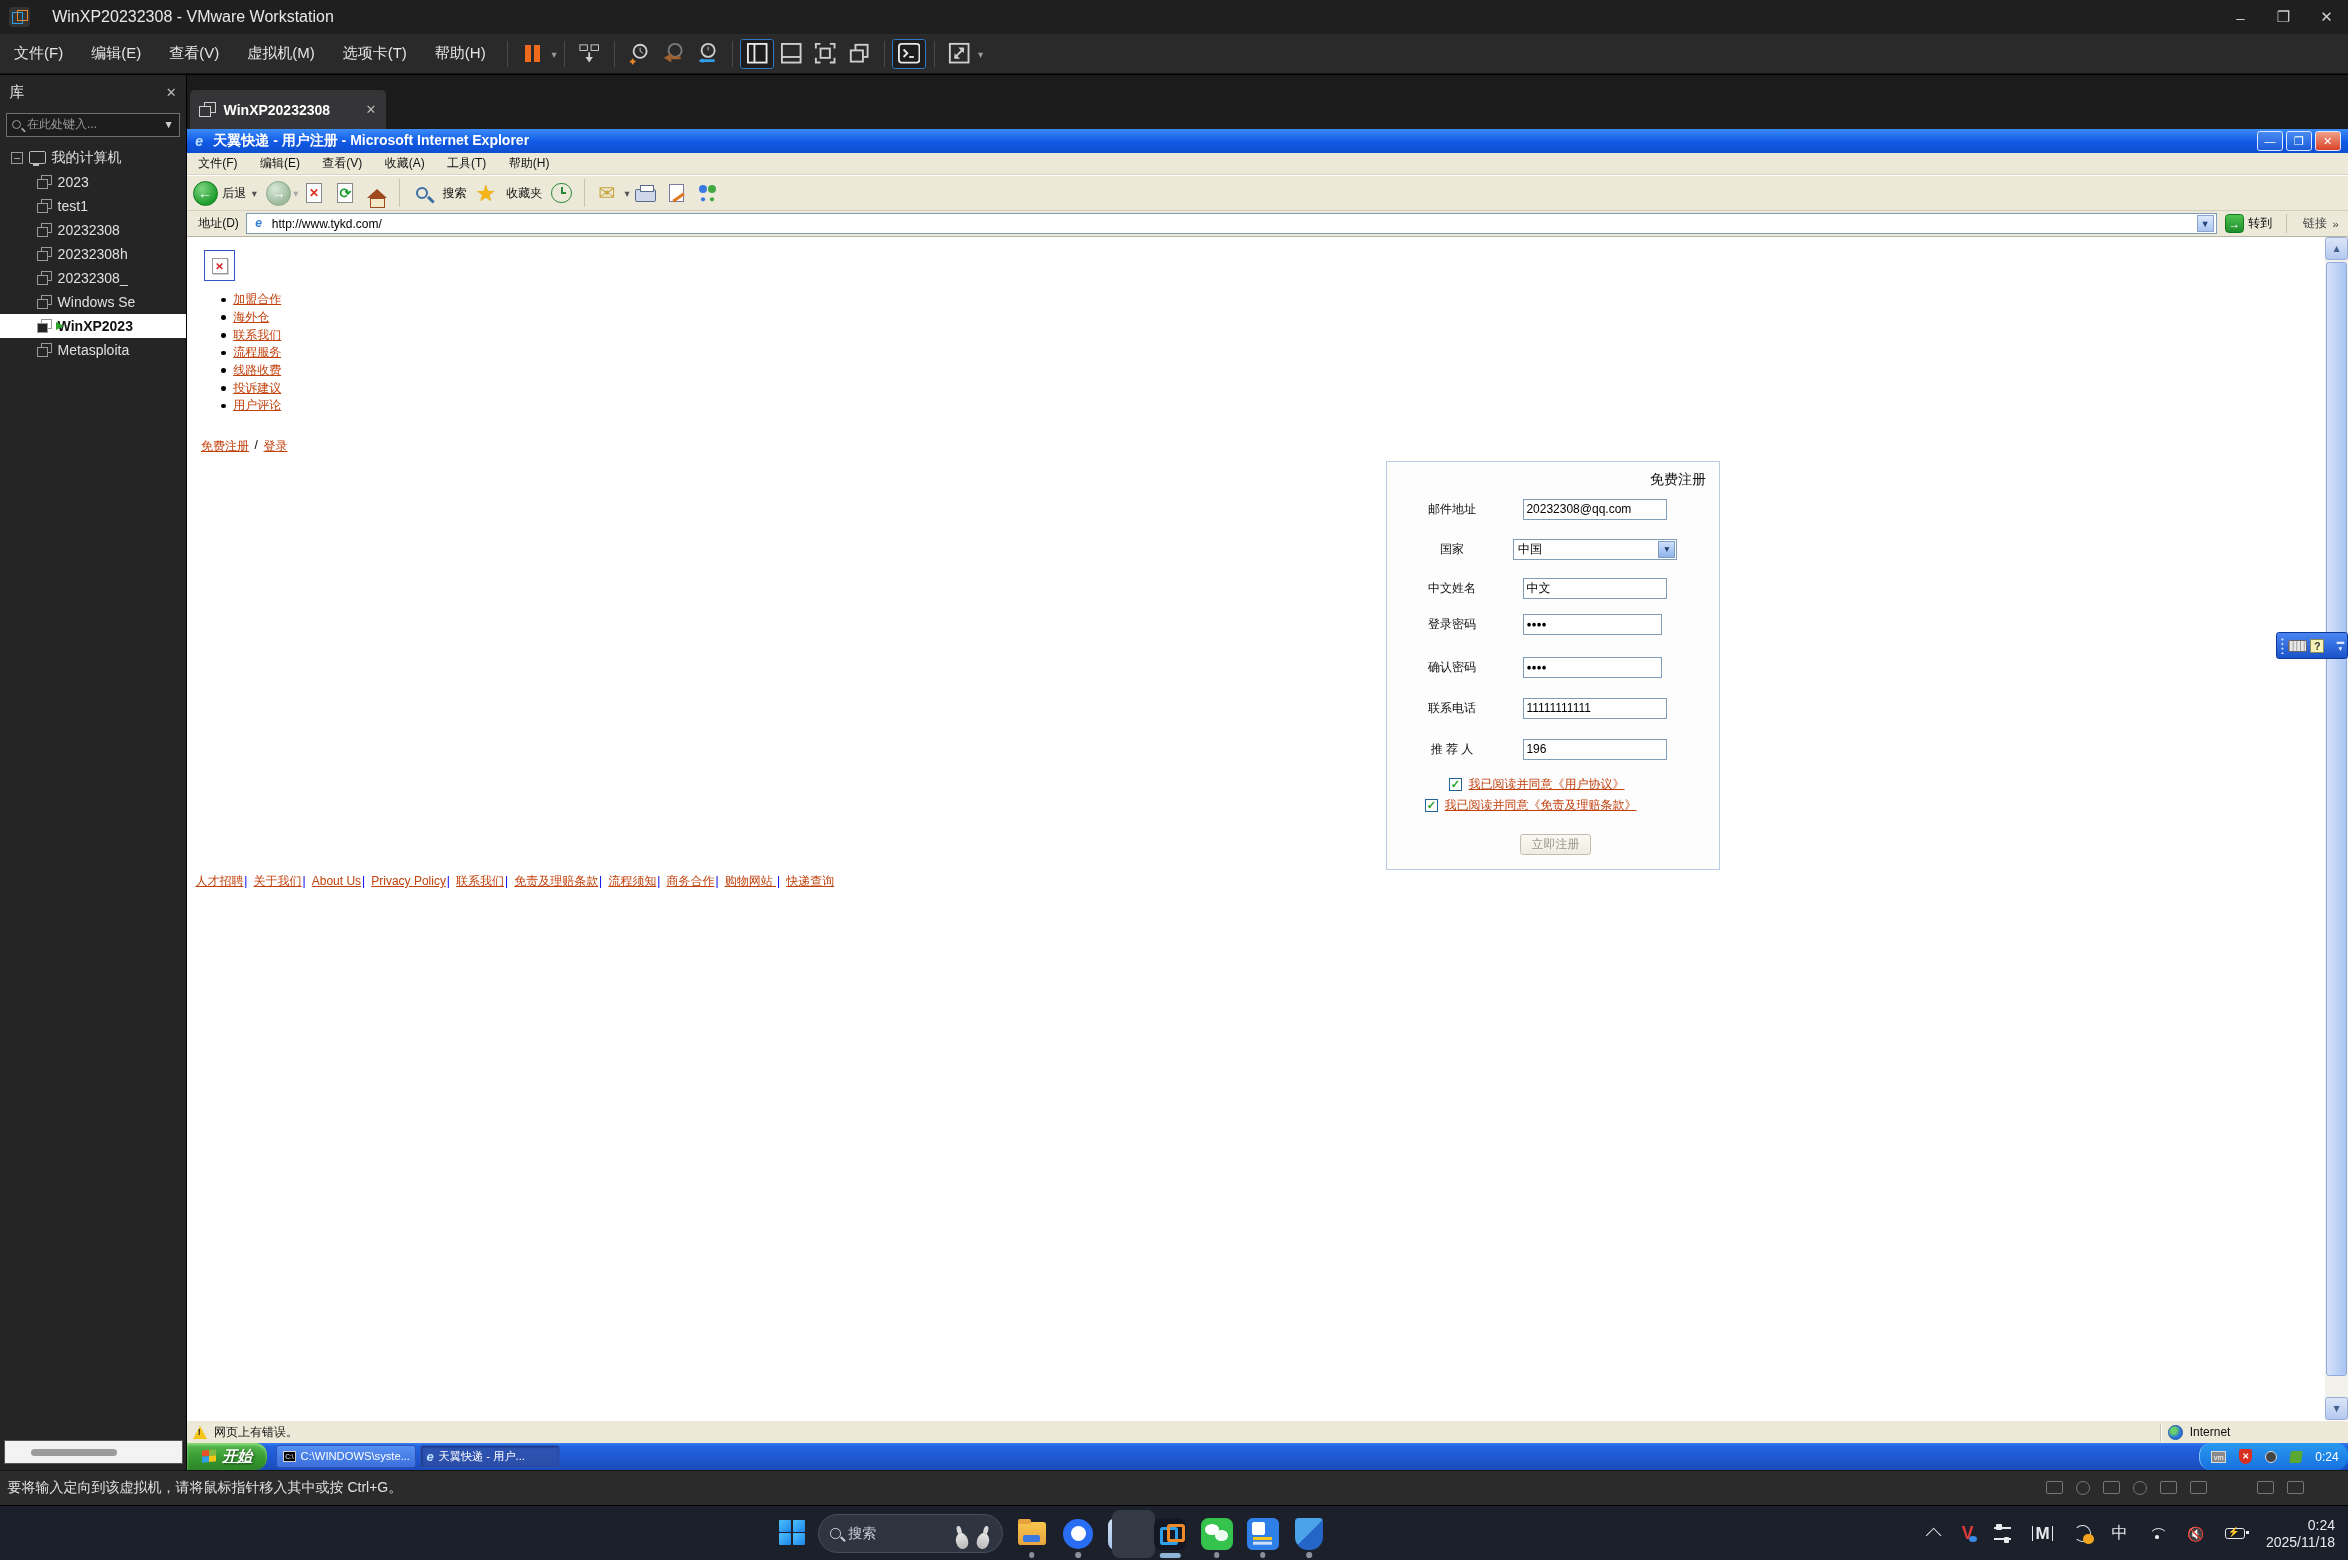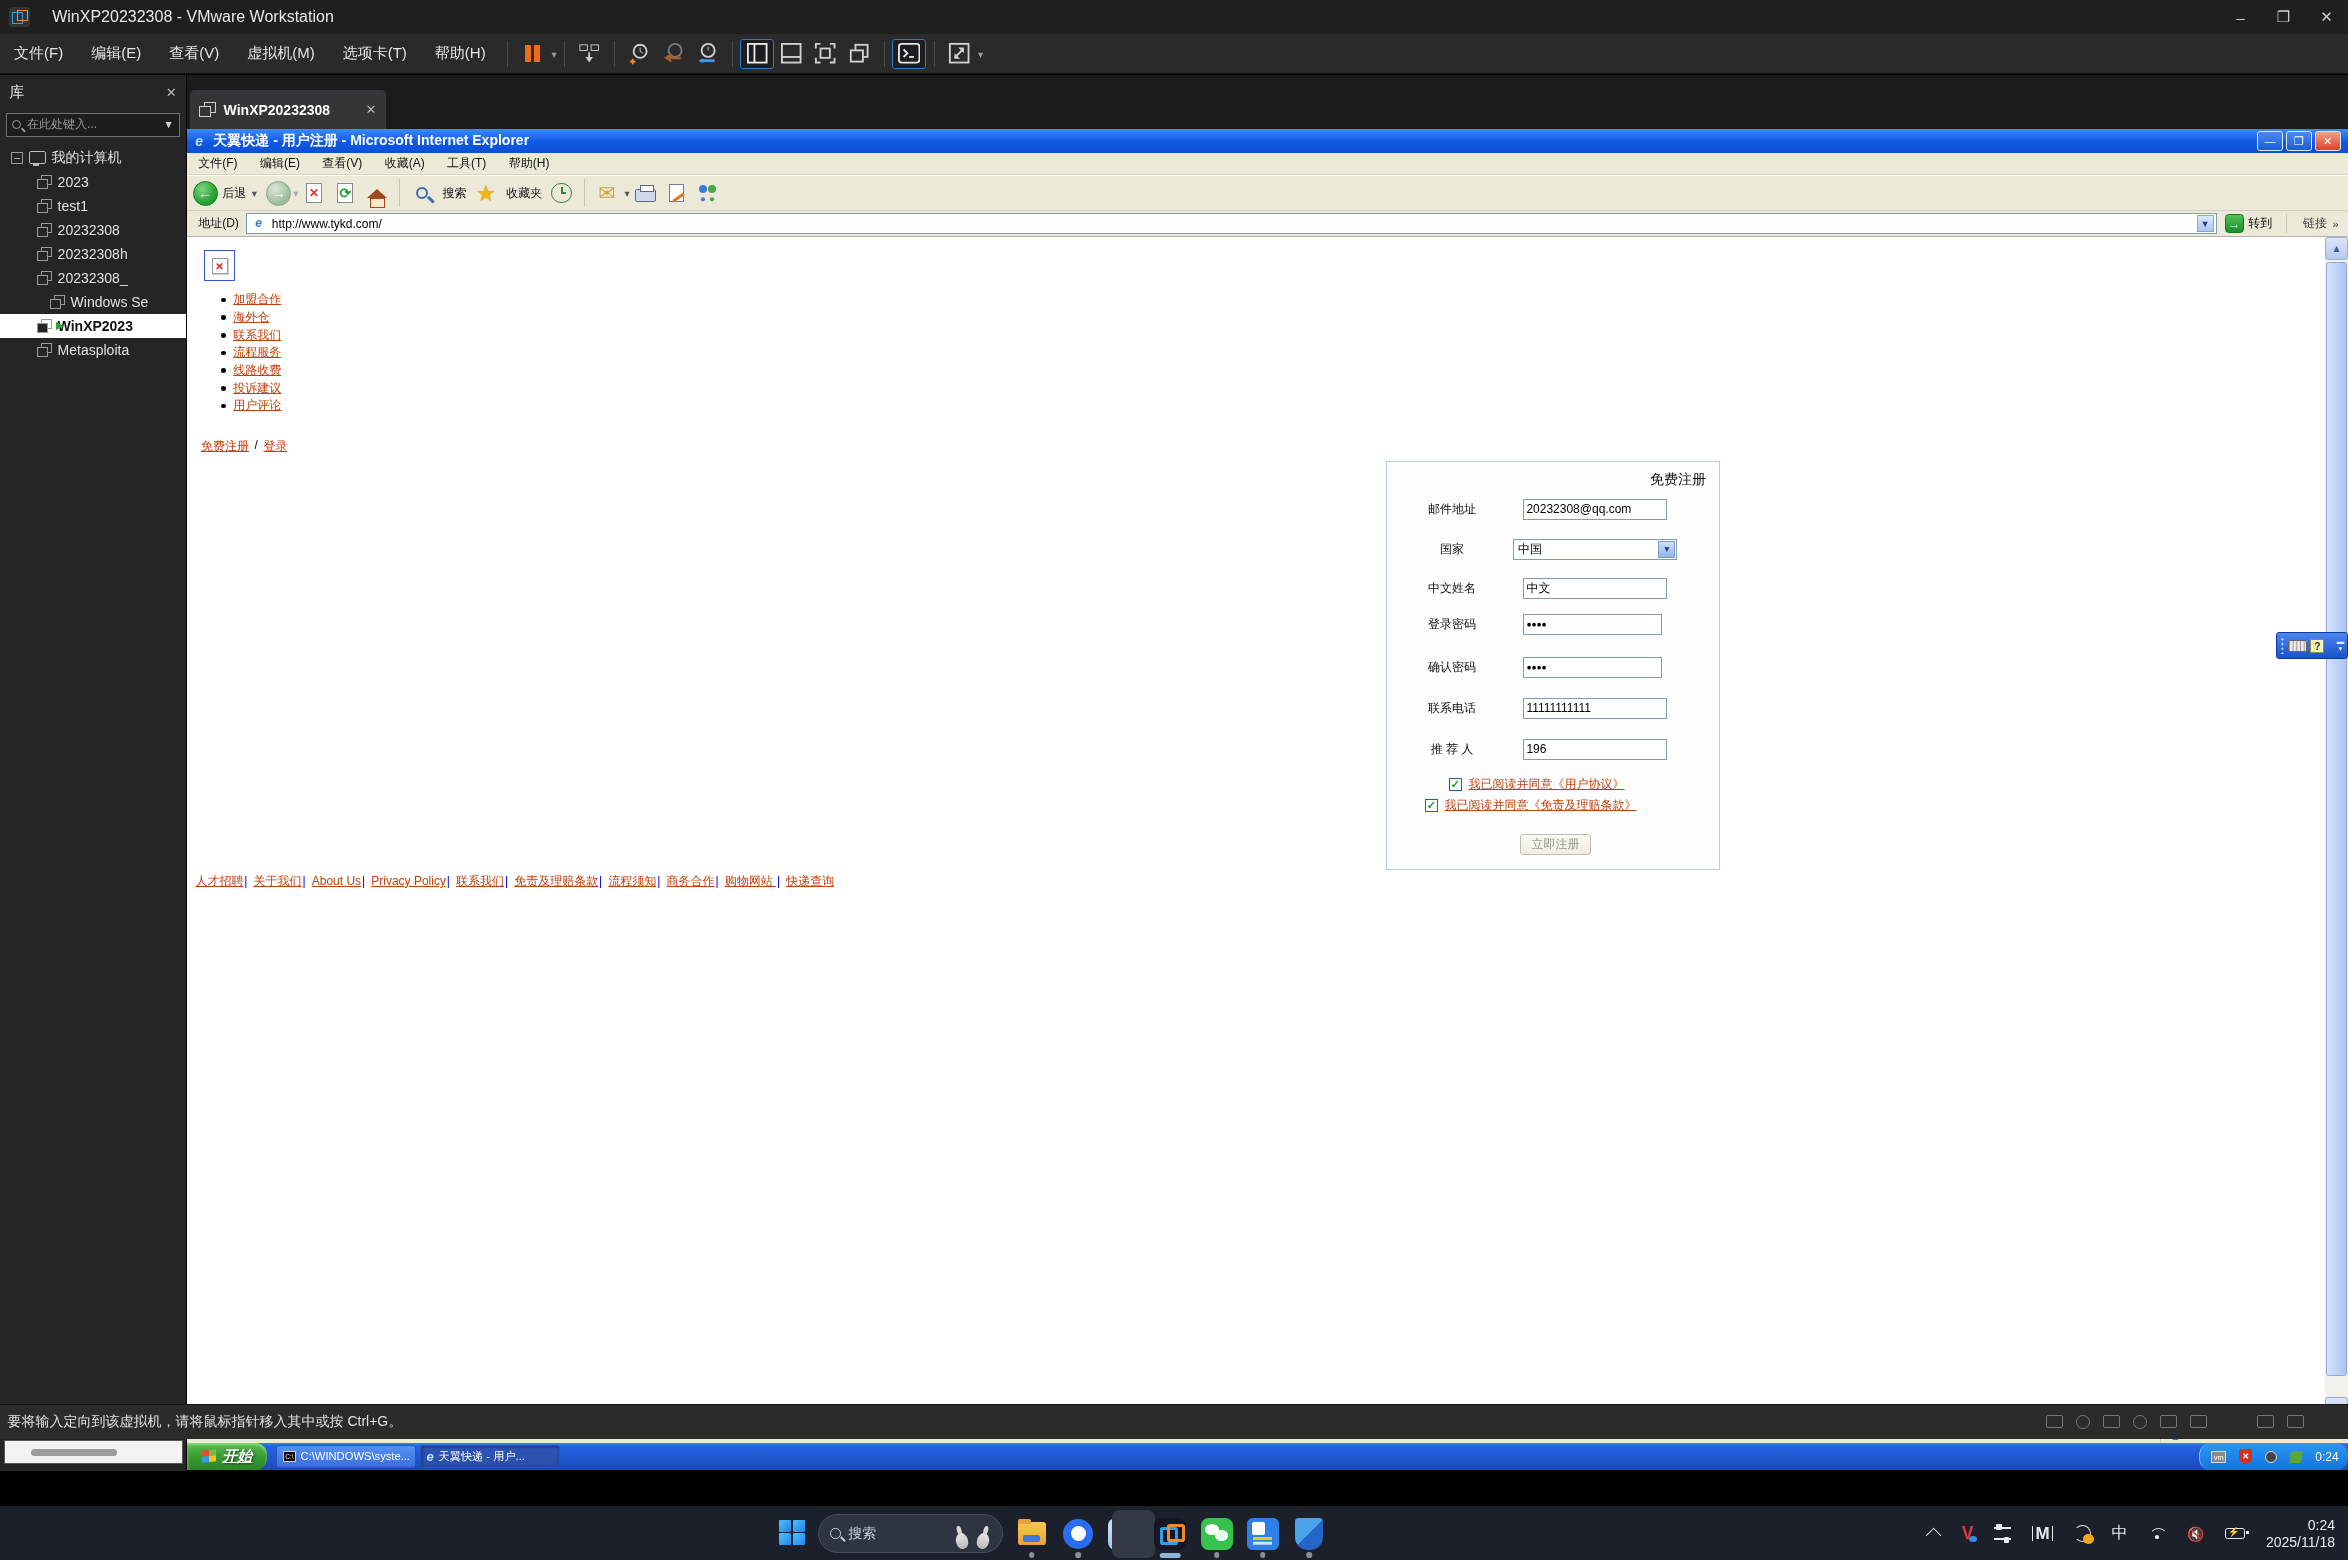--- a/index.html
+++ b/index.html
@@ -165,21 +165,21 @@
   .taskbtn.pressed { background:linear-gradient(180deg,#2e55b5,#2a4da8); box-shadow:inset 0.9px 0.9px 2.8px #16307a; }
   .cmd-ico { width:13px; height:11.2px; background:#000; border:0.9px solid #cfcfcf; color:#fff; font-size:6.5px; line-height:10.3px; text-align:center; flex:none; }
   .e-ico { color:#bfe3ff; font-weight:bold; font-style:italic; font-size:13px; flex:none; }
   .xp-tray { margin-left:auto; display:flex; align-items:center; gap:13px; padding:0 9.3px 0 11.2px; background:linear-gradient(180deg,#2a9aef,#1670e0); border-left:1.9px solid #7ec2f8; color:#fff; font-size:12px;border-radius:12px; }
   .vm-chip { width:15px; height:12px; background:#8a8a8a; border:0.9px solid #dcdcdc; color:#fff; font-size:7.5px; line-height:11.2px; text-align:center; }
   .shield { width:13px; height:15px; background:#d83020; border-radius:1.9px 1.9px 6.5px 6.5px; color:#fff; font-size:8.4px; font-weight:bold; text-align:center; line-height:14px; }
   .spk { width:12px; height:12px; border-radius:50%; background:#444; border:0.9px solid #ddd; }
   .grn { width:12px; height:12px; background:#5aa832; border-radius:1.9px; transform:skewX(-8deg); }
 
   
-  .vm-status { position:absolute; left:0; top:1404px; width:2348px; height:35px; background:#2b2b2b; border-top:0.9px solid #151515; display:flex; align-items:center; color:#e0e0e0; font-size:14px; padding:0 7.5px; }
+  .vm-status { position:absolute; left:0; top:1470px; width:2348px; height:35px; background:#2b2b2b; border-top:0.9px solid #151515; display:flex; align-items:center; color:#e0e0e0; font-size:14px; padding:0 7.5px; }
   .dev-icons { margin-left:auto; display:flex; gap:13px; margin-right:37px; }
   .dev { width:17px; height:13px; border:0.9px solid #8a8a8a; border-radius:1.9px; opacity:.8; }
   .dev.round { border-radius:50%; width:14px; height:14px; }
 
   
   .w11 { position:absolute; left:0; top:1506px; width:2348px; height:55px; background:#1b202b; display:flex; align-items:center; }
   .w11-center { position:absolute; left:779px; top:0; height:55px; display:flex; align-items:center; gap:11.2px; }
   .w11-start { width:28px; height:28px; display:grid; grid-template-columns:12px 12px; grid-template-rows:12px 12px; gap:1.9px; }
   .w11-start i { background:linear-gradient(135deg,#4cc2ff,#1f84e8); border-radius:0.9px; }
   .w11-search { width:185px; height:39px; border-radius:19.6px; background:#2e3440; border:0.9px solid #474f5e; display:flex; align-items:center; padding:0 11.2px; gap:7.5px; color:#c9ced6; font-size:14px; position:relative; }
@@ -369,21 +369,21 @@
           <span>20232308</span>
         </div>
       <div class="tree-row" style="padding-left:37px;">
           <span class="vmico"></span>
           <span>20232308h</span>
         </div>
       <div class="tree-row" style="padding-left:37px;">
           <span class="vmico"></span>
           <span>20232308_</span>
         </div>
-      <div class="tree-row" style="padding-left:37px;margin-left:13px;">
+      <div class="tree-row" style="padding-left:37px;">
           <span class="vmico"></span>
           <span>Windows Se</span>
         </div>
       <div class="tree-row sel" style="padding-left:37px;">
           <span class="vmico"></span>
           <span class="play"></span>
           <span>WinXP2023</span>
         </div>
       <div class="tree-row" style="padding-left:37px;">
           <span class="vmico"></span>

